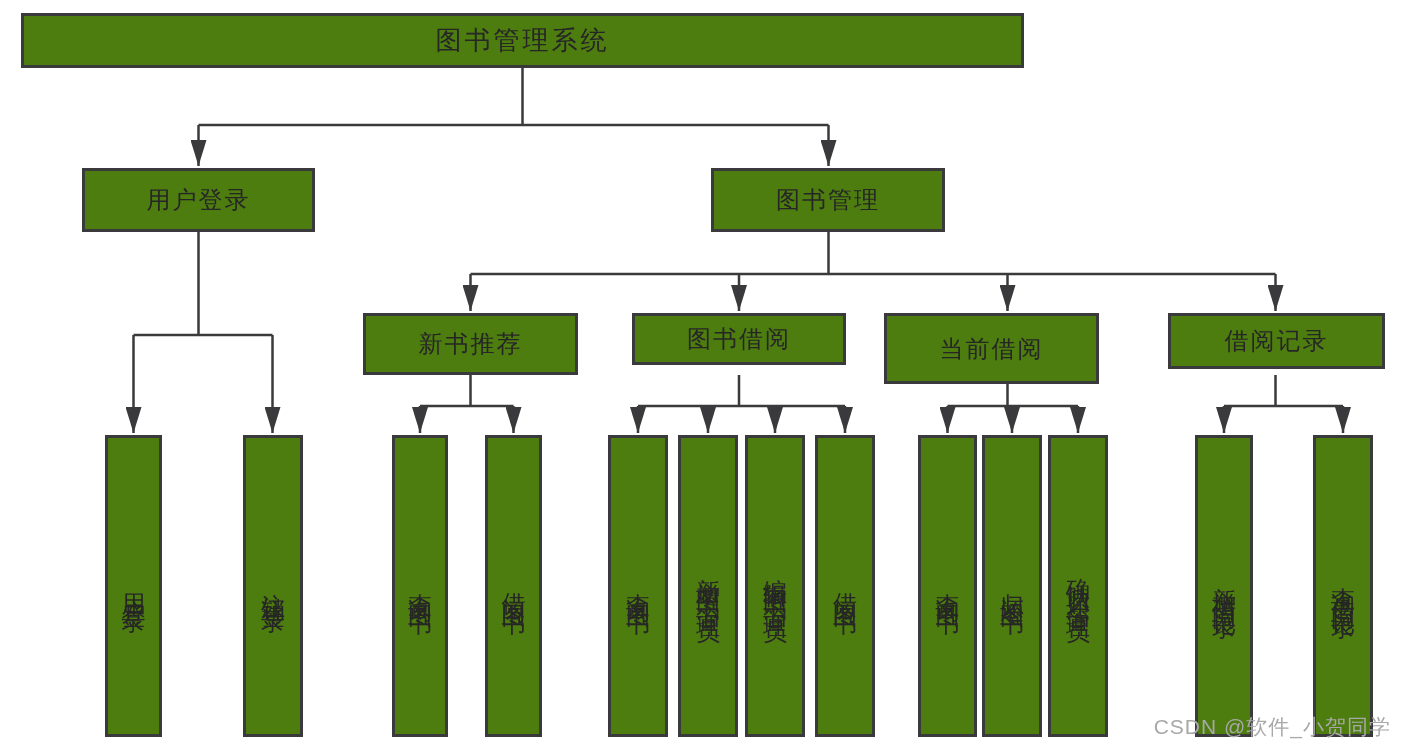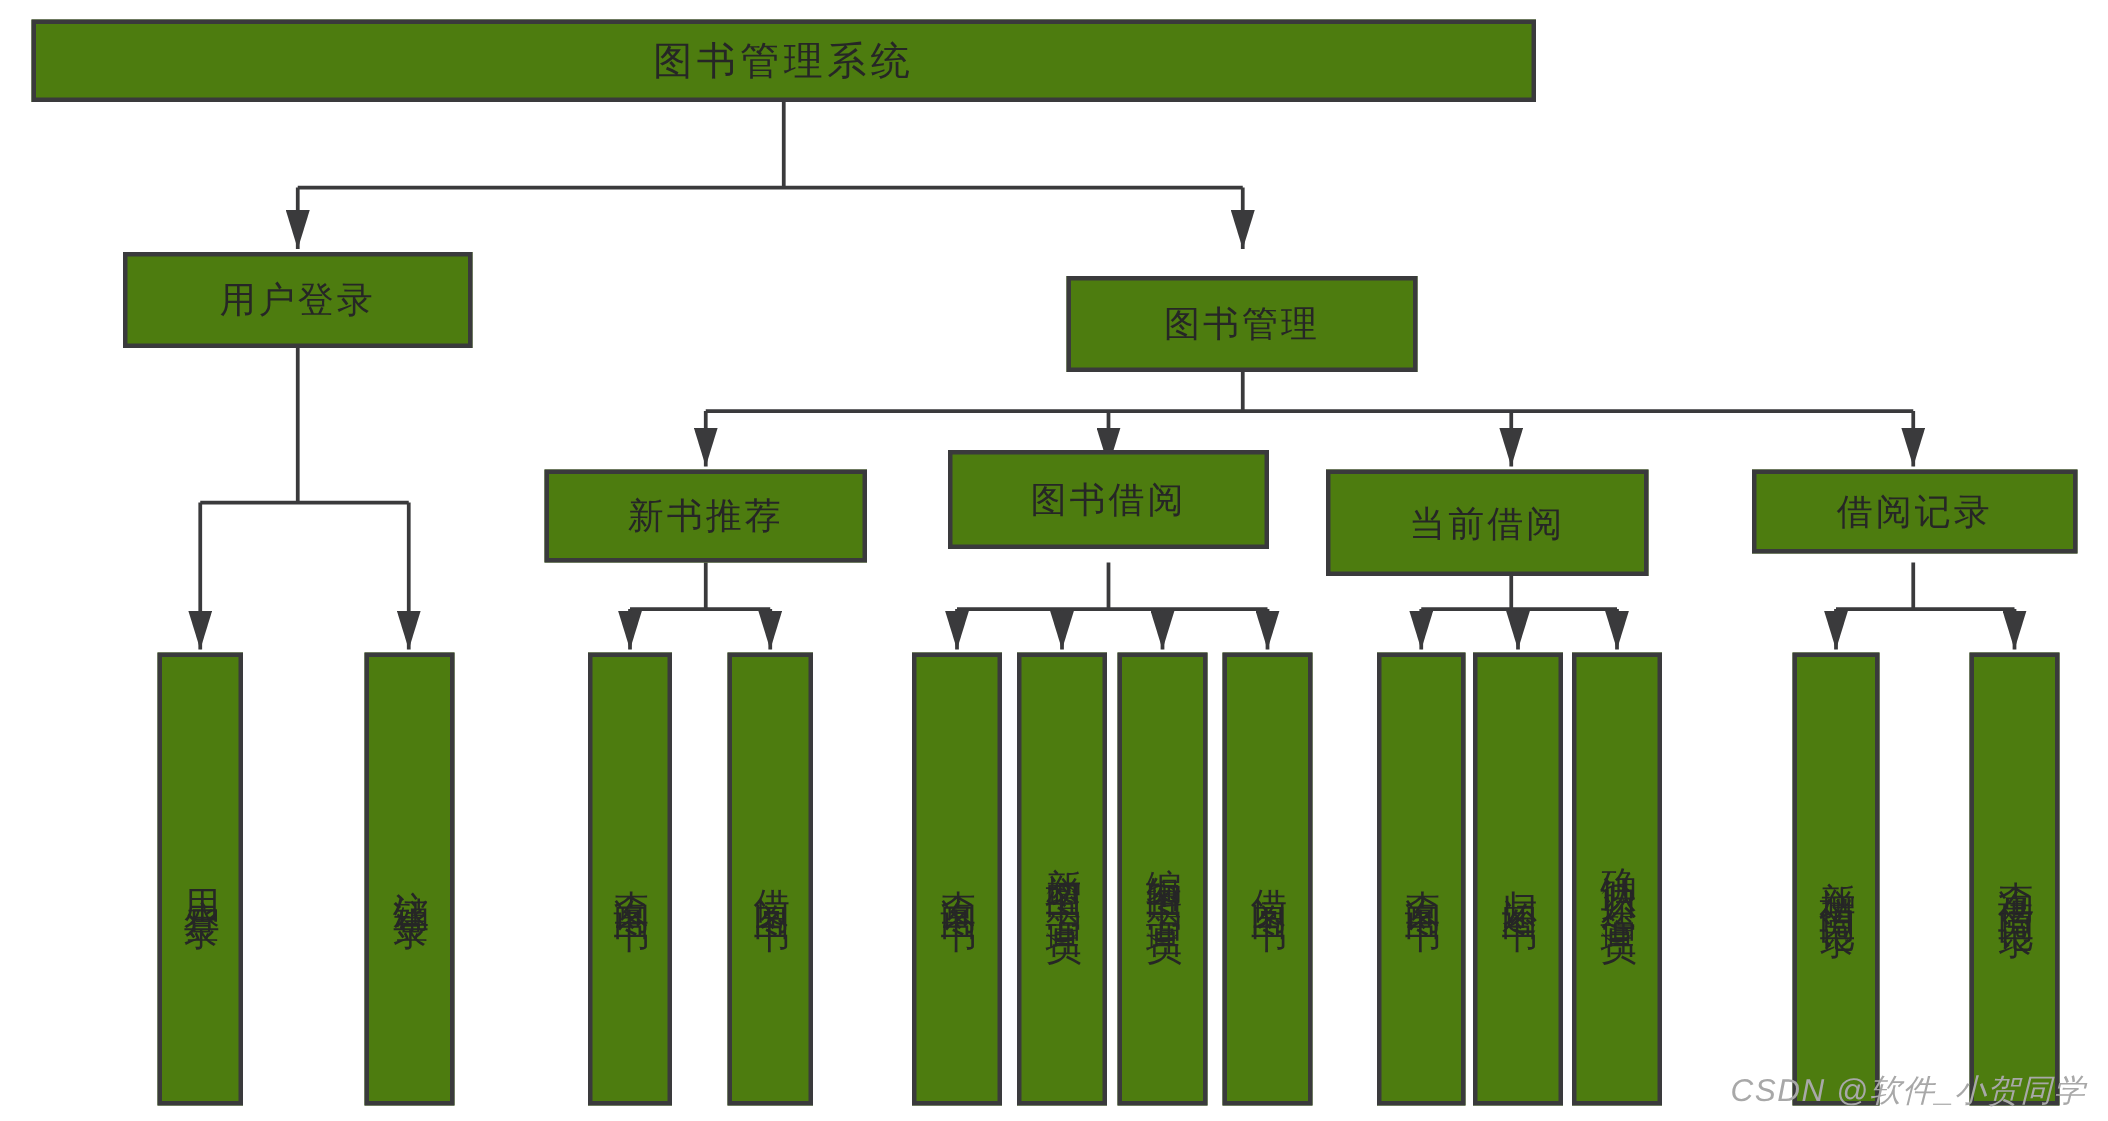--- a/index.html
+++ b/index.html
@@ -33,21 +33,20 @@
     white-space:nowrap;
   }
   #watermark {
     position:absolute;
     right:14px; bottom:6px;
     font-size:21px;
     color:#a8a8a8;
     letter-spacing:1px;
     z-index:5;
     white-space:nowrap;
-    font-style:italic;
   }
 </style>
 </head>
 <body>
 
 <div id="canvas">
 
   <svg id="wires" xmlns="http://www.w3.org/2000/svg">
     <defs>
       <marker id="arrow" viewBox="0 0 26 16" refX="26" refY="8" markerWidth="26" markerHeight="16" markerUnits="userSpaceOnUse" orient="auto">
@@ -103,28 +102,28 @@
     </g>
   </svg>
 
   <div class="box" style="left:21px;top:13px;width:1003px;height:55px">
     <span class="lbl title-lbl">图书管理系统</span>
   </div>
 
   <div class="box" style="left:82px;top:168px;width:233px;height:64px">
     <span class="lbl">用户登录</span>
   </div>
-  <div class="box" style="left:711px;top:184px;width:234px;height:64px">
+  <div class="box" style="left:711px;top:168px;width:234px;height:64px">
     <span class="lbl">图书管理</span>
   </div>
 
   <div class="box" style="left:363px;top:313px;width:215px;height:62px">
     <span class="lbl">新书推荐</span>
   </div>
-  <div class="box" style="left:632px;top:300px;width:214px;height:66px">
+  <div class="box" style="left:632px;top:313px;width:214px;height:52px">
     <span class="lbl">图书借阅</span>
   </div>
   <div class="box" style="left:884px;top:313px;width:215px;height:71px">
     <span class="lbl">当前借阅</span>
   </div>
   <div class="box" style="left:1168px;top:313px;width:217px;height:56px">
     <span class="lbl">借阅记录</span>
   </div>
 
   <div class="box" style="left:105px;top:435px;width:57px;height:302px">

